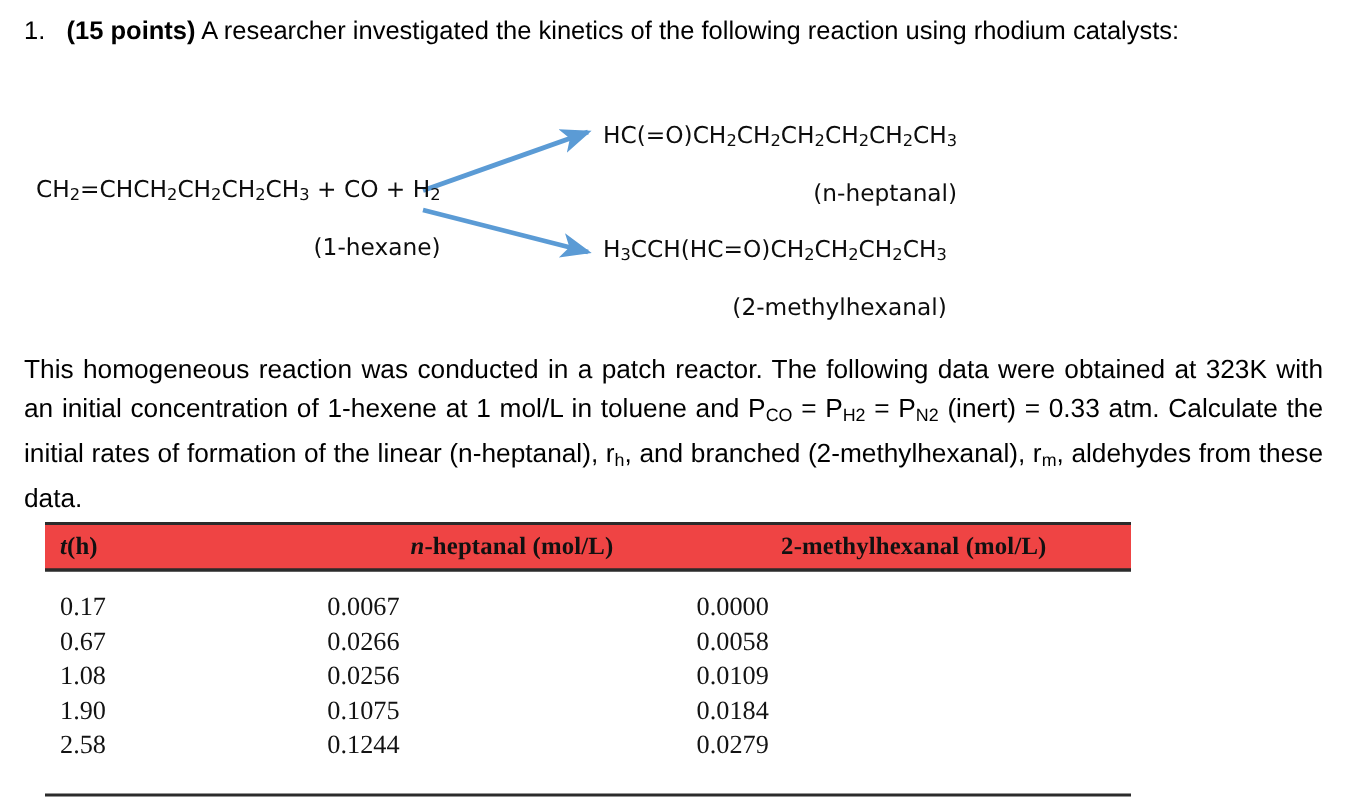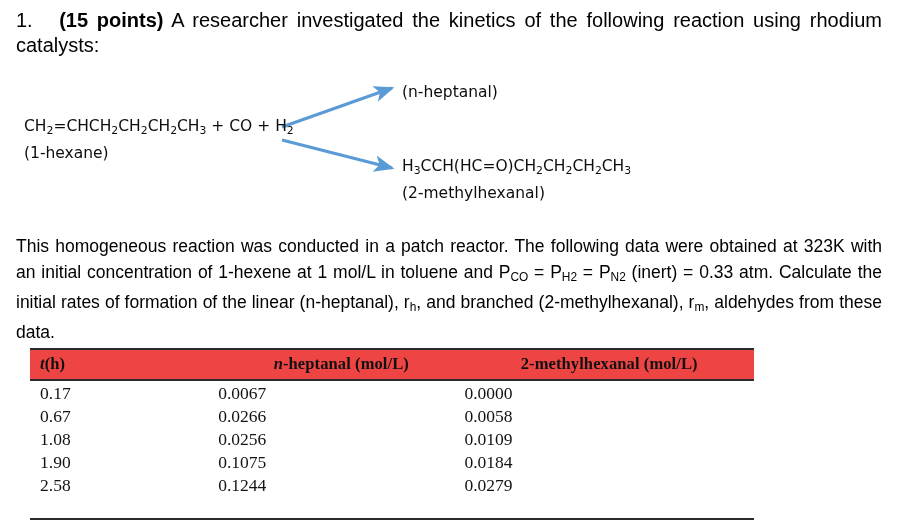--- a/index.html
+++ b/index.html
@@ -15,21 +15,21 @@
     color: #000000;
     overflow: hidden;
   }
 
   
   .problem-stem {
     position: absolute;
     left: 16px;
     top: 8px;
     width: 866px;
-    font-size: 20px;
+    font-size: 17px;
     line-height: 25px;
     text-align: justify;
     text-justify: inter-word;
   }
   .problem-stem .points {
     font-weight: bold;
   }
   .stem-num {
     font-weight: normal;
   }
@@ -54,22 +54,22 @@
     line-height: 20px;
     white-space: nowrap;
     color: #0d0d0d;
   }
   .chem sub {
     font-size: 70%;
     vertical-align: -0.24em;
   }
   .chem .name {
     display: block;
-    text-align: left;
-    margin-top: 2px;
+    text-align: right;
+    margin-top: 14px;
   }
   .reactant {
     left: 24px;
     top: 44px;
     text-align: center;
   }
   .product-top {
     left: 402px;
     top: 8px;
   }
@@ -130,21 +130,21 @@
     padding: 1px 0 1px 0;
     font-size: 17.5px;
     text-align: left;
     color: #131313;
   }
   table.data-table tbody td.col-t {
     text-align: left;
     padding-left: 10px;
   }
   table.data-table tbody tr:first-child td {
-    padding-top: 2px;
+    padding-top: 13px;
   }
   table.data-table tbody tr:last-child td {
     padding-bottom: 22px;
   }
   .table-bottom-rule {
     height: 0;
     border-bottom: 2px solid #2b2b2b;
     width: 100%;
   }
 </style>
@@ -170,20 +170,21 @@
 
     <line x1="282" y1="68" x2="392" y2="96" stroke="#5b9bd5" stroke-width="3.2" marker-end="url(#ah)"></line>
   </svg>
 
   <div class="chem reactant">
     <span>CH<sub>2</sub>=CHCH<sub>2</sub>CH<sub>2</sub>CH<sub>2</sub>CH<sub>3</sub> + CO + H<sub>2</sub></span>
     <span class="name">(1-hexane)</span>
   </div>
 
   <div class="chem product-top">
+    <span>HC(=O)CH<sub>2</sub>CH<sub>2</sub>CH<sub>2</sub>CH<sub>2</sub>CH<sub>2</sub>CH<sub>3</sub></span>
     <span class="name">(n-heptanal)</span>
   </div>
 
   <div class="chem product-bottom">
     <span>H<sub>3</sub>CCH(HC=O)CH<sub>2</sub>CH<sub>2</sub>CH<sub>2</sub>CH<sub>3</sub></span>
     <span class="name">(2-methylhexanal)</span>
   </div>
 </div>
 
 <div class="body-par">

